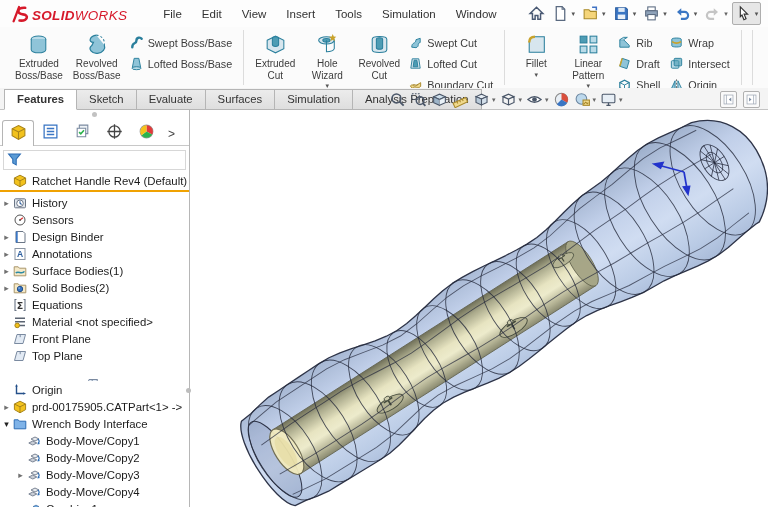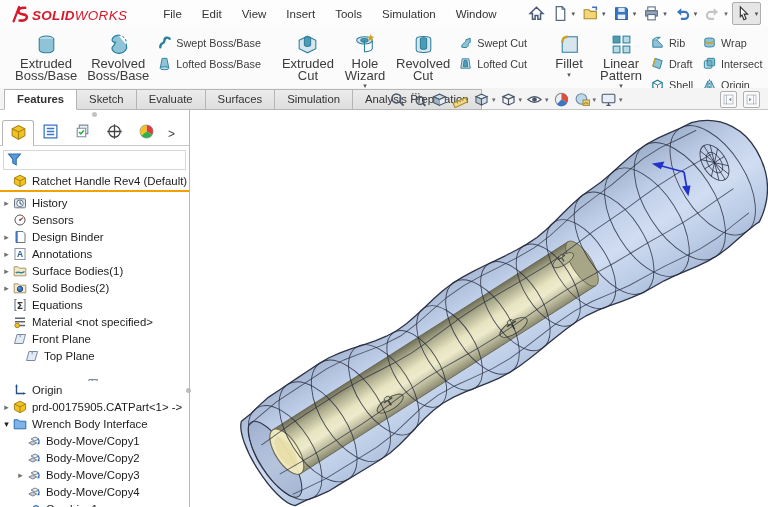--- a/index.html
+++ b/index.html
@@ -21,21 +21,21 @@
   .qbtn .qicon{width:17px;height:17px;display:block;}
   .qbtn.sel{background:#e6e6e6;border-color:#aeaeae;}
   .qbtn .dd{font-size:7px;color:#555;margin-left:3px;}
   .qbtn.dis{opacity:.9;}
   
   #ribbon{top:27px;left:0;width:768px;height:61px;background:#fbfbfb;display:flex;align-items:stretch;padding-left:6px;box-sizing:border-box;}
   .rgroup{display:flex;align-items:flex-start;padding:3px 4px 0 4px;}
   .rsep{width:1px;background:#dcdcdc;margin:3px 1px;}
   .rlarge{position:relative;display:flex;flex-direction:column;align-items:center;min-width:52px;padding:1px 4px 0;height:56px;box-sizing:border-box;border:1px solid transparent;border-radius:2px;}
   .ricon{width:25px;height:25px;margin-bottom:1px;}
-  .rlabel{text-align:center;font-size:13px;line-height:11.5px;color:#3c3c3c;white-space:nowrap;}
+  .rlabel{text-align:center;font-size:10px;line-height:11.5px;color:#3c3c3c;white-space:nowrap;}
   .rdd{font-size:7px;color:#555;line-height:7px;margin-top:1px;}
   .rstack{display:flex;flex-direction:column;justify-content:flex-start;padding-top:2px;}
   .rsitem{display:flex;align-items:center;gap:4px;padding:1px 5px 1px 2px;height:17px;border:1px solid transparent;border-radius:2px;}
   .rsicon{width:15px;height:15px;flex:0 0 15px;}
   .rslabel{font-size:10.8px;color:#3c3c3c;white-space:nowrap;}
   
   #tabrow{top:88px;left:0;width:768px;height:22px;background:#f4f4f4;border-bottom:1px solid #c4c4c4;box-sizing:border-box;}
   #tabs{position:absolute;left:4px;top:1px;display:flex;height:21px;}
   .tab{padding:3px 12px 0;border:1px solid #b5b5b5;border-left-width:0;background:linear-gradient(#ececec,#dedede);color:#333;font-size:11.3px;height:21px;box-sizing:border-box;}
   .tab:first-child{border-left-width:1px;}
@@ -241,20 +241,27 @@
             </svg></span>
           <span class="rslabel">Swept Cut</span>
         </div>
         <div class="rsitem">
           <span class="rsicon"><svg viewBox="0 0 16 16" width="100%" height="100%" xmlns="http://www.w3.org/2000/svg">
               <path d="M4.5 3 H11.5 L13 13 H3 Z" fill="#d7e6ee" stroke="#2a7f9c"></path>
               <path d="M6.5 4.5 H9.5 L10.5 11.5 H5.5 Z" fill="#4d9cb4" stroke="#2a7f9c"></path>
             </svg></span>
           <span class="rslabel">Lofted Cut</span>
         </div>
+        <div class="rsitem">
+          <span class="rsicon"><svg viewBox="0 0 16 16" width="100%" height="100%" xmlns="http://www.w3.org/2000/svg">
+              <path d="M2.5 9.5 C5 6.5 7 11.5 9.5 8.5 L13.5 6 V10 C11 13 7 9 4.5 12 Z" fill="#f0d98c" stroke="#a8882a"></path>
+              <path d="M5 8.5 C7 7 9 10 11 8" stroke="#a8882a" fill="none"></path>
+            </svg></span>
+          <span class="rslabel">Boundary Cut</span>
+        </div>
       </div>
     </div>
     <div class="rsep"></div>
     <div class="rgroup">
       <div class="rlarge">
         <span class="ricon"><svg viewBox="0 0 24 24" width="100%" height="100%" xmlns="http://www.w3.org/2000/svg">
             <path d="M5 19.5 V10 Q5 4.5 10.5 4.5 H19.5 V19.5 Z" fill="#d7e6ee" stroke="#2a7f9c"></path>
             <path d="M5 10 Q5 4.5 10.5 4.5" fill="none" stroke="#c9a22a" stroke-width="2.4"></path>
           </svg></span>
         <div class="rlabel">
@@ -546,21 +553,21 @@
         <span class="tlabel">Material &lt;not specified&gt;</span>
       </div>
       <div class="trow" style="padding-left: 0px;">
         <span class="exp"></span>
         <span class="ticon"><svg viewBox="0 0 14 14" width="100%" height="100%" xmlns="http://www.w3.org/2000/svg">
             <path d="M4 2.5 H12.5 L10 11.5 H1.5 Z" fill="rgba(150,180,215,.28)" stroke="#7a8aa0"></path>
             <path d="M4 2.5 L7.2 2.5 L7.2 5.2" fill="none" stroke="#7a8aa0"></path>
           </svg></span>
         <span class="tlabel">Front Plane</span>
       </div>
-      <div class="trow" style="padding-left: 12px;">
+      <div class="trow" style="padding-left: 0px;">
         <span class="exp"></span>
         <span class="ticon"><svg viewBox="0 0 14 14" width="100%" height="100%" xmlns="http://www.w3.org/2000/svg">
             <path d="M4 2.5 H12.5 L10 11.5 H1.5 Z" fill="rgba(150,180,215,.28)" stroke="#7a8aa0"></path>
             <path d="M4 2.5 L7.2 2.5 L7.2 5.2" fill="none" stroke="#7a8aa0"></path>
           </svg></span>
         <span class="tlabel">Top Plane</span>
       </div>
       <div class="trow" style="padding-left: 0px; flex-direction: column;">
         <span class="exp"></span>
         <span class="ticon"><svg viewBox="0 0 14 14" width="100%" height="100%" xmlns="http://www.w3.org/2000/svg">

